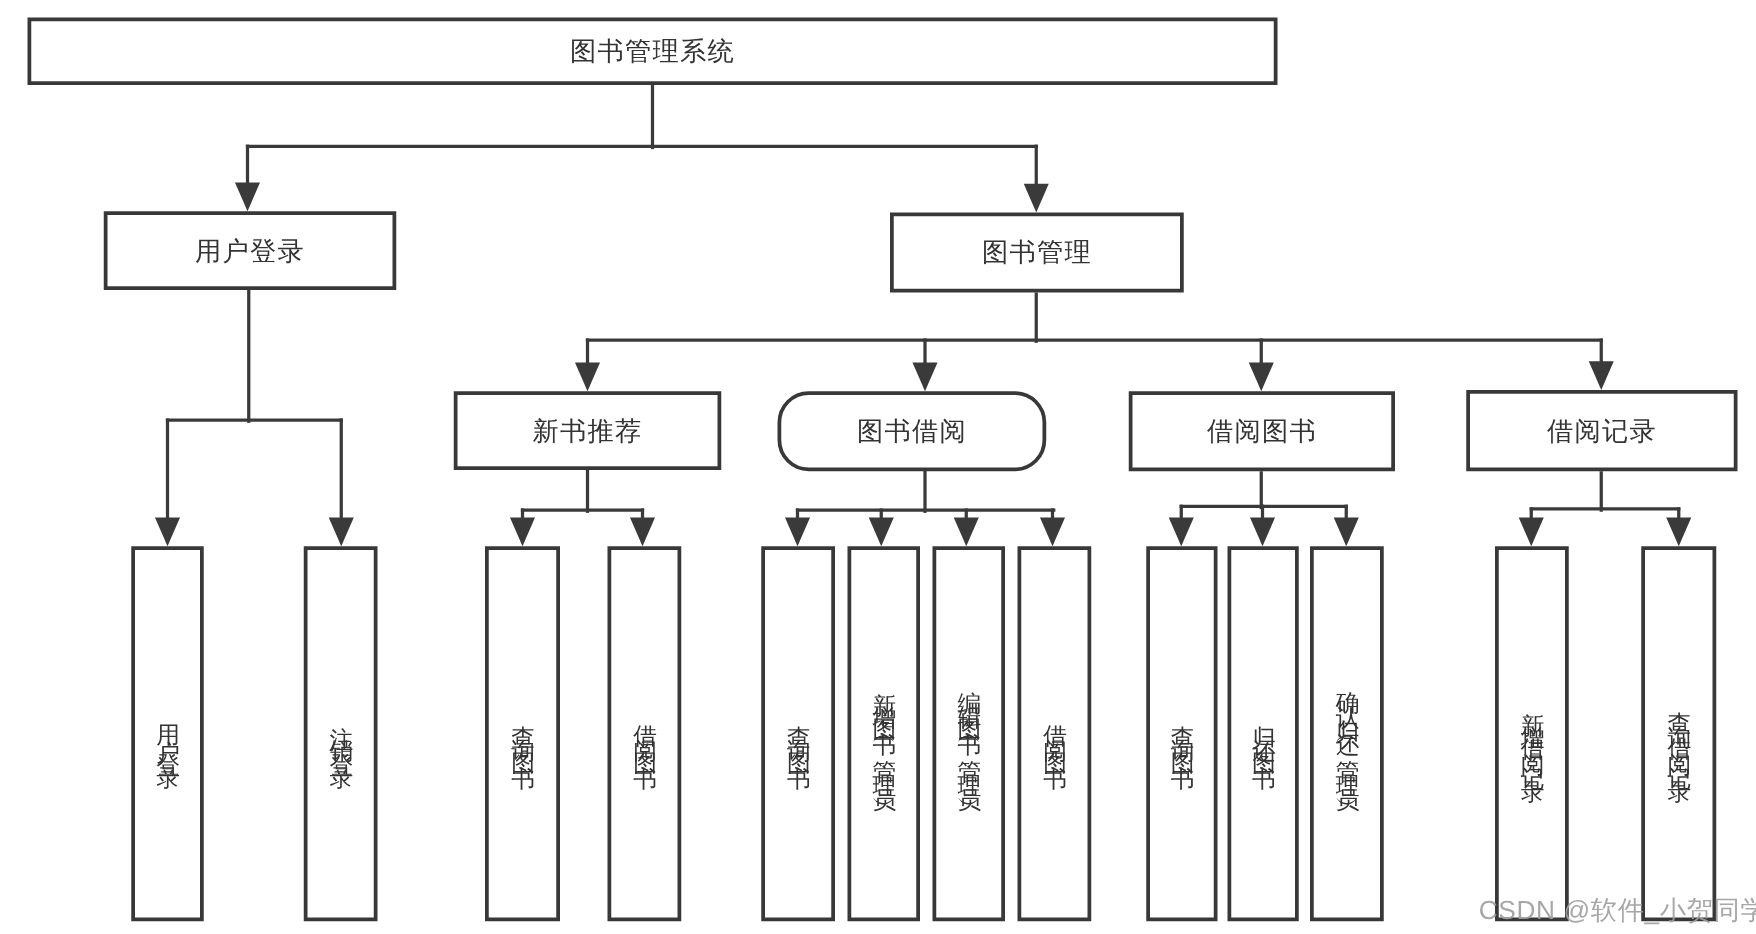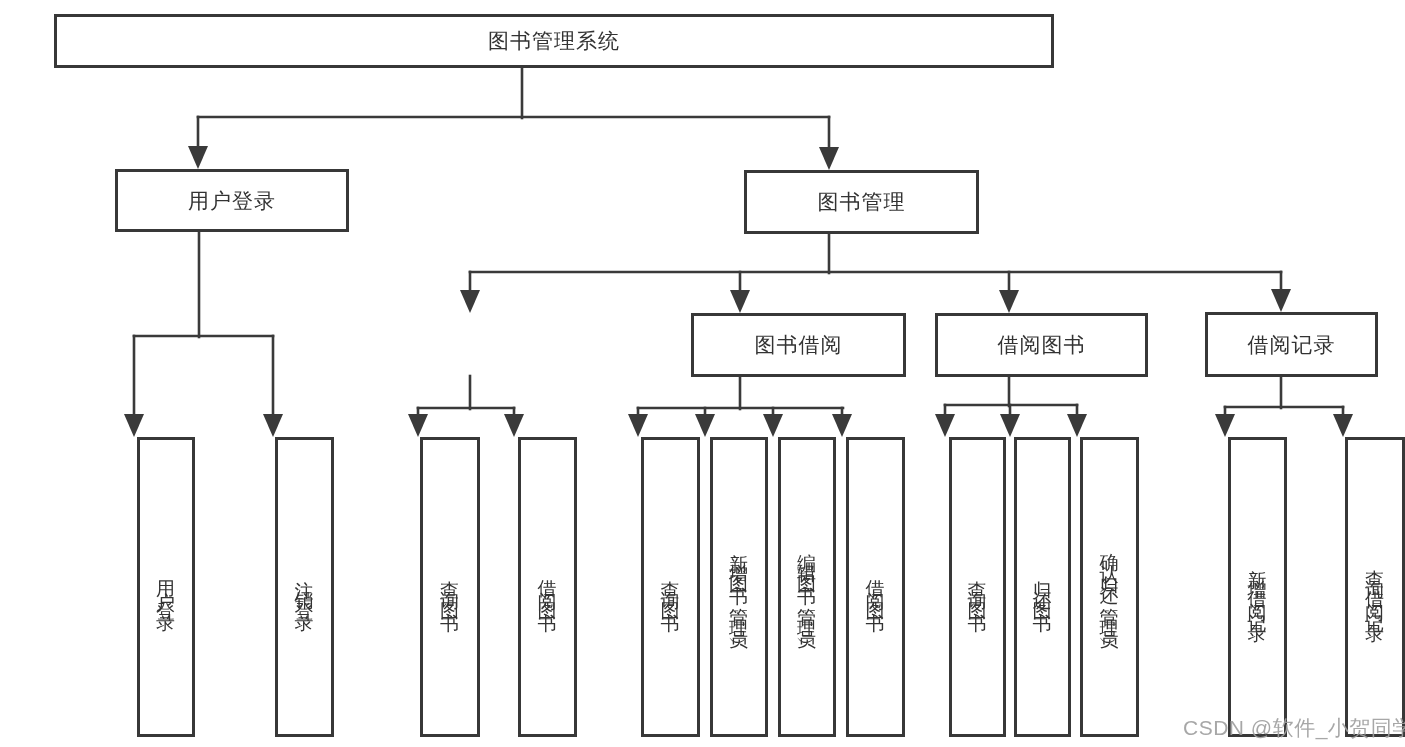--- a/index.html
+++ b/index.html
@@ -14,21 +14,20 @@
   .node{
     position:absolute;
     box-sizing:border-box;
     background:#ffffff;
     border:3px solid #383838;
     color:#333333;
     display:flex;
     align-items:center;
     justify-content:center;
     z-index:2;
-    margin-left:32px;
   }
   .hbox{
     font-size:21px;
     letter-spacing:1px;
   }
   .vbox{
     writing-mode:vertical-rl;
     text-orientation:mixed;
     font-size:19px;
     letter-spacing:11px;
@@ -110,27 +109,30 @@
     <span>图书管理系统</span>
   </div>
 
   <div class="node hbox" style="left:83px;top:169px;width:234px;height:63px;">
     <span>用户登录</span>
   </div>
   <div class="node hbox" style="left:712px;top:170px;width:235px;height:64px;font-family:Liberation Serif, serif;">
     <span>图书管理</span>
   </div>
 
-  <div class="node hbox" style="left:659px;top:313px;width:215px;height:64px;">
+  <div class="node hbox" style="left:363px;top:313px;width:214px;height:63px;">
+    <span>新书推荐</span>
+  </div>
+  <div class="node hbox" style="left:622px;top:313px;width:215px;height:64px;border-radius:25px;">
     <span>图书借阅</span>
   </div>
   <div class="node hbox" style="left:903px;top:313px;width:213px;height:64px;">
     <span>借阅图书</span>
   </div>
-  <div class="node hbox" style="left:1173px;top:312px;width:173px;height:65px;">
+  <div class="node hbox" style="left:1173px;top:312px;width:217px;height:65px;">
     <span>借阅记录</span>
   </div>
 
   <div class="node vbox" style="left:105px;top:437px;width:58px;height:300px;">
     <span>用户登录</span>
   </div>
   <div class="node vbox" style="left:243px;top:437px;width:59px;height:300px;">
     <span>注销登录</span>
   </div>
 

